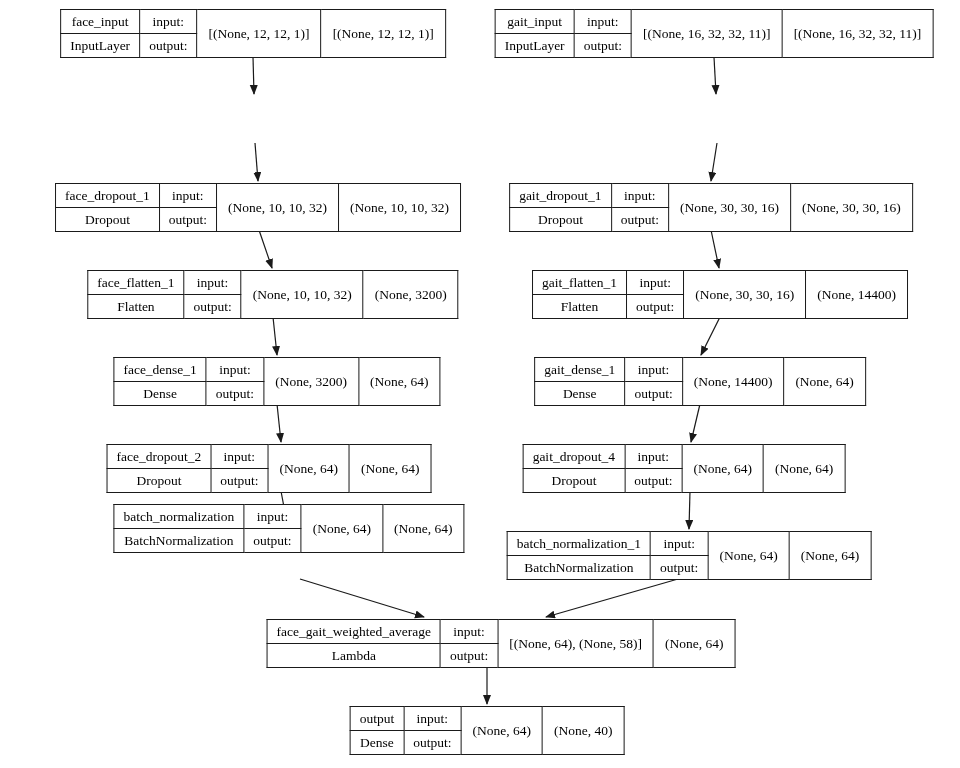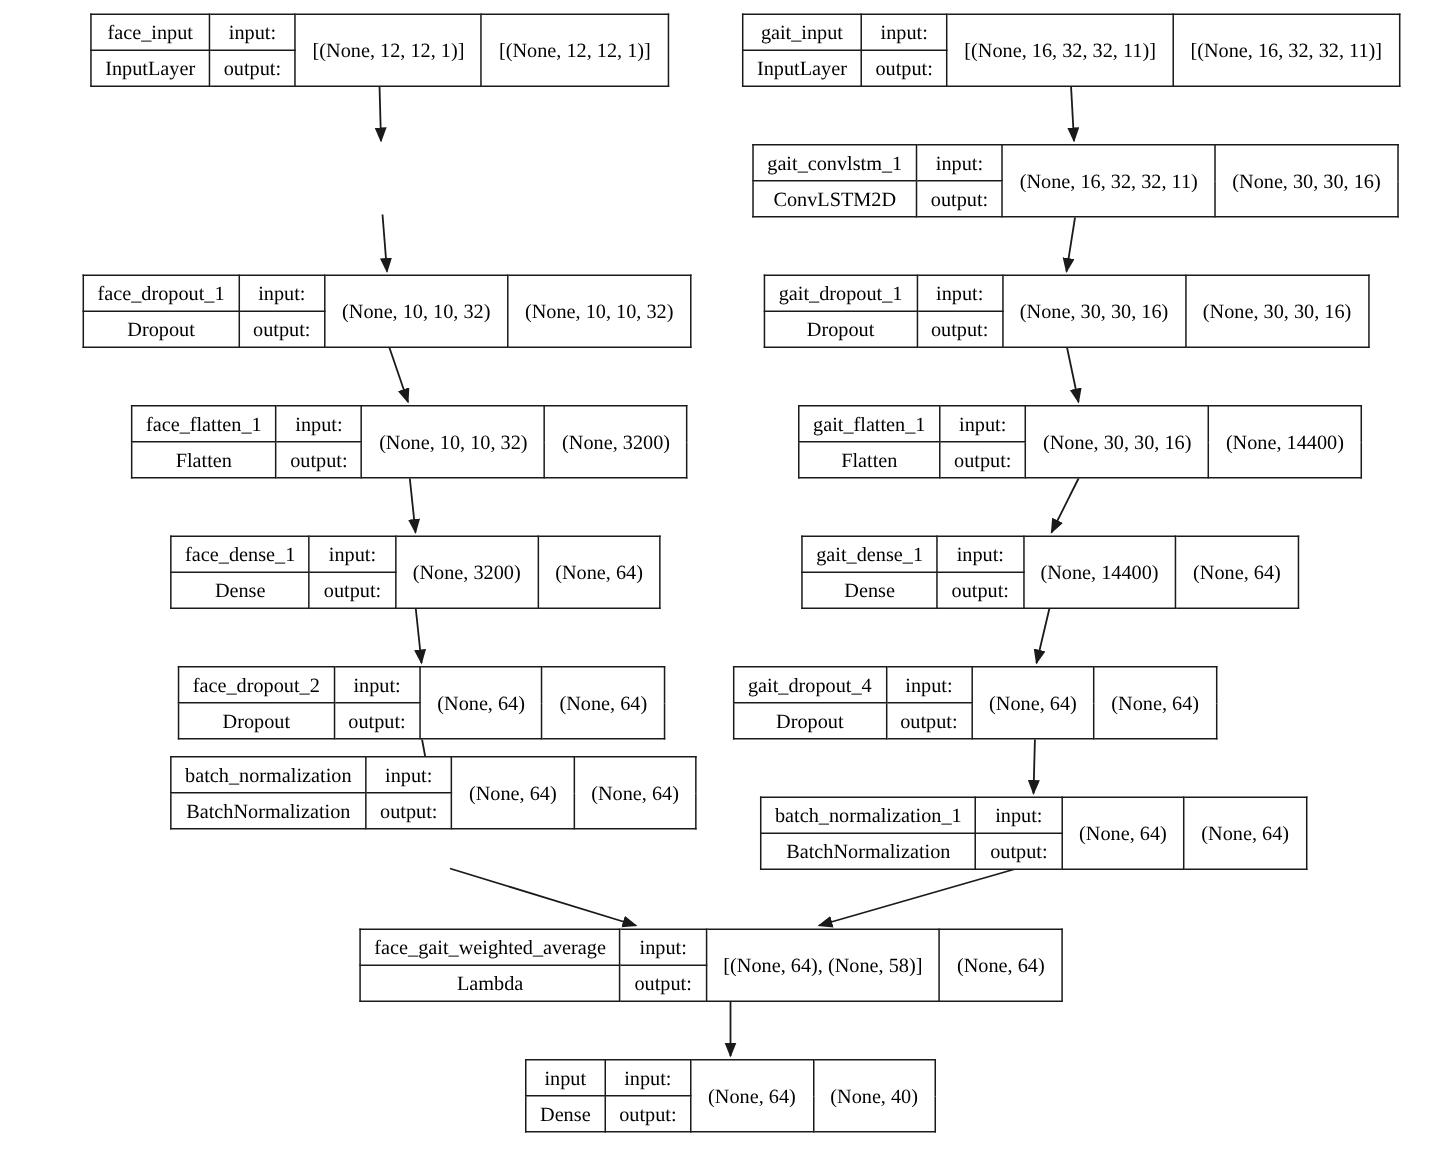--- a/index.html
+++ b/index.html
@@ -84,34 +84,20 @@
       <td class="shape" rowspan="2">[(None, 16, 32, 32, 11)]</td>
     </tr>
     <tr>
       <td>InputLayer</td>
       <td>output:</td>
     </tr>
   </tbody>
     </table>
 
 
-  <table class="node" style="left:717px; top:96px">
-    <tbody>
-        <tr>
-      <td>gait_convlstm_1</td>
-      <td>input:</td>
-      <td class="shape" rowspan="2">(None, 16, 32, 32, 11)</td>
-      <td class="shape" rowspan="2">(None, 30, 30, 16)</td>
-    </tr>
-    <tr>
-      <td>ConvLSTM2D</td>
-      <td>output:</td>
-    </tr>
-  </tbody>
-    </table>
 
   <table class="node" style="left:258px; top:183px">
     <tbody>
         <tr>
       <td>face_dropout_1</td>
       <td>input:</td>
       <td class="shape" rowspan="2">(None, 10, 10, 32)</td>
       <td class="shape" rowspan="2">(None, 10, 10, 32)</td>
     </tr>
     <tr>
@@ -189,36 +175,36 @@
       <td class="shape" rowspan="2">(None, 14400)</td>
       <td class="shape" rowspan="2">(None, 64)</td>
     </tr>
     <tr>
       <td>Dense</td>
       <td>output:</td>
     </tr>
   </tbody>
     </table>
 
-  <table class="node" style="left:281px; top:444px">
+  <table class="node" style="left:269px; top:444px">
     <tbody>
         <tr>
       <td>face_dropout_2</td>
       <td>input:</td>
       <td class="shape" rowspan="2">(None, 64)</td>
       <td class="shape" rowspan="2">(None, 64)</td>
     </tr>
     <tr>
       <td>Dropout</td>
       <td>output:</td>
     </tr>
   </tbody>
     </table>
 
-  <table class="node" style="left:650px; top:444px">
+  <table class="node" style="left:684px; top:444px">
     <tbody>
         <tr>
       <td>gait_dropout_4</td>
       <td>input:</td>
       <td class="shape" rowspan="2">(None, 64)</td>
       <td class="shape" rowspan="2">(None, 64)</td>
     </tr>
     <tr>
       <td>Dropout</td>
       <td>output:</td>
@@ -249,39 +235,39 @@
       <td class="shape" rowspan="2">(None, 64)</td>
       <td class="shape" rowspan="2">(None, 64)</td>
     </tr>
     <tr>
       <td>BatchNormalization</td>
       <td>output:</td>
     </tr>
   </tbody>
     </table>
 
-  <table class="node" style="left:474px; top:619px">
+  <table class="node" style="left:501px; top:619px">
     <tbody>
         <tr>
       <td>face_gait_weighted_average</td>
       <td>input:</td>
       <td class="shape" rowspan="2">[(None, 64), (None, 58)]</td>
       <td class="shape" rowspan="2">(None, 64)</td>
     </tr>
     <tr>
       <td>Lambda</td>
       <td>output:</td>
     </tr>
   </tbody>
     </table>
 
   <table class="node" style="left:487px; top:706px">
     <tbody>
         <tr>
-      <td>input</td>
+      <td>output</td>
       <td>input:</td>
       <td class="shape" rowspan="2">(None, 64)</td>
       <td class="shape" rowspan="2">(None, 40)</td>
     </tr>
     <tr>
       <td>Dense</td>
       <td>output:</td>
     </tr>
   </tbody>
     </table>

